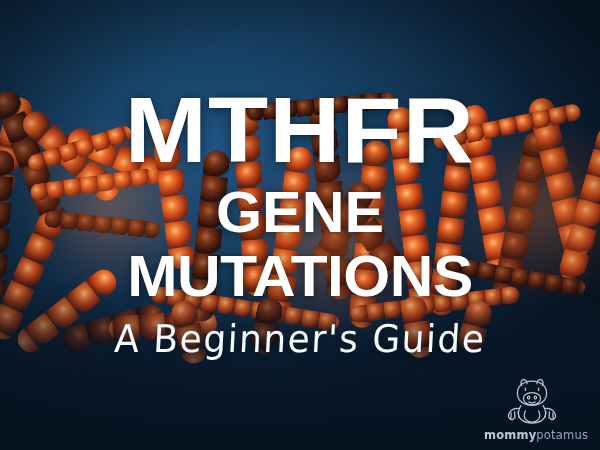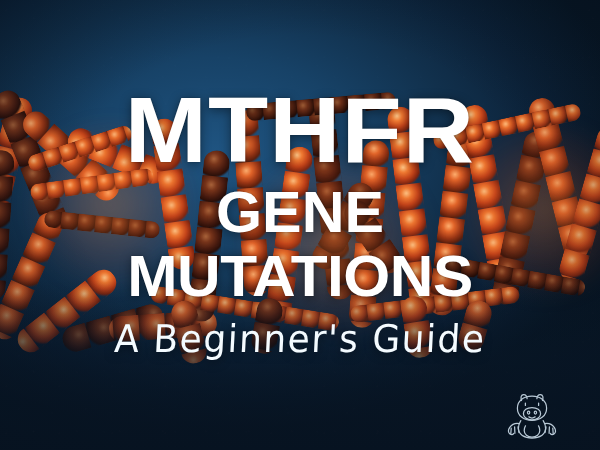--- a/index.html
+++ b/index.html
@@ -245,15 +245,18 @@
 
         <path d="M27.5 35.8c-.9 1.6-1.3 3.2-1.3 4.8 0 3.9 3.4 6.4 7.8 6.4s7.8-2.5 7.8-6.4c0-1.6-.4-3.2-1.3-4.8"></path>
 
         <path d="M21.2 33.6c-3.8-.6-7.6 1.1-9.6 4-1.7 2.5-1.5 5.2.4 6.4 1.4.9 3 .5 3.8-.6"></path>
         <path d="M13.2 38.2l-.4 5.6M16.6 36.9l.3 6.3M20 36.9l1 5.6"></path>
 
         <path d="M46.8 33.6c3.8-.6 7.6 1.1 9.6 4 1.7 2.5 1.5 5.2-.4 6.4-1.4.9-3 .5-3.8-.6"></path>
         <path d="M54.8 38.2l.4 5.6M51.4 36.9l-.3 6.3M48 36.9l-1 5.6"></path>
       </svg>
     </span>
+    <div class="logo-word">
+      <span class="b">mommy</span><span class="l">potamus</span>
+    </div>
   </div>
 
 </div>
 
 </body></html>

